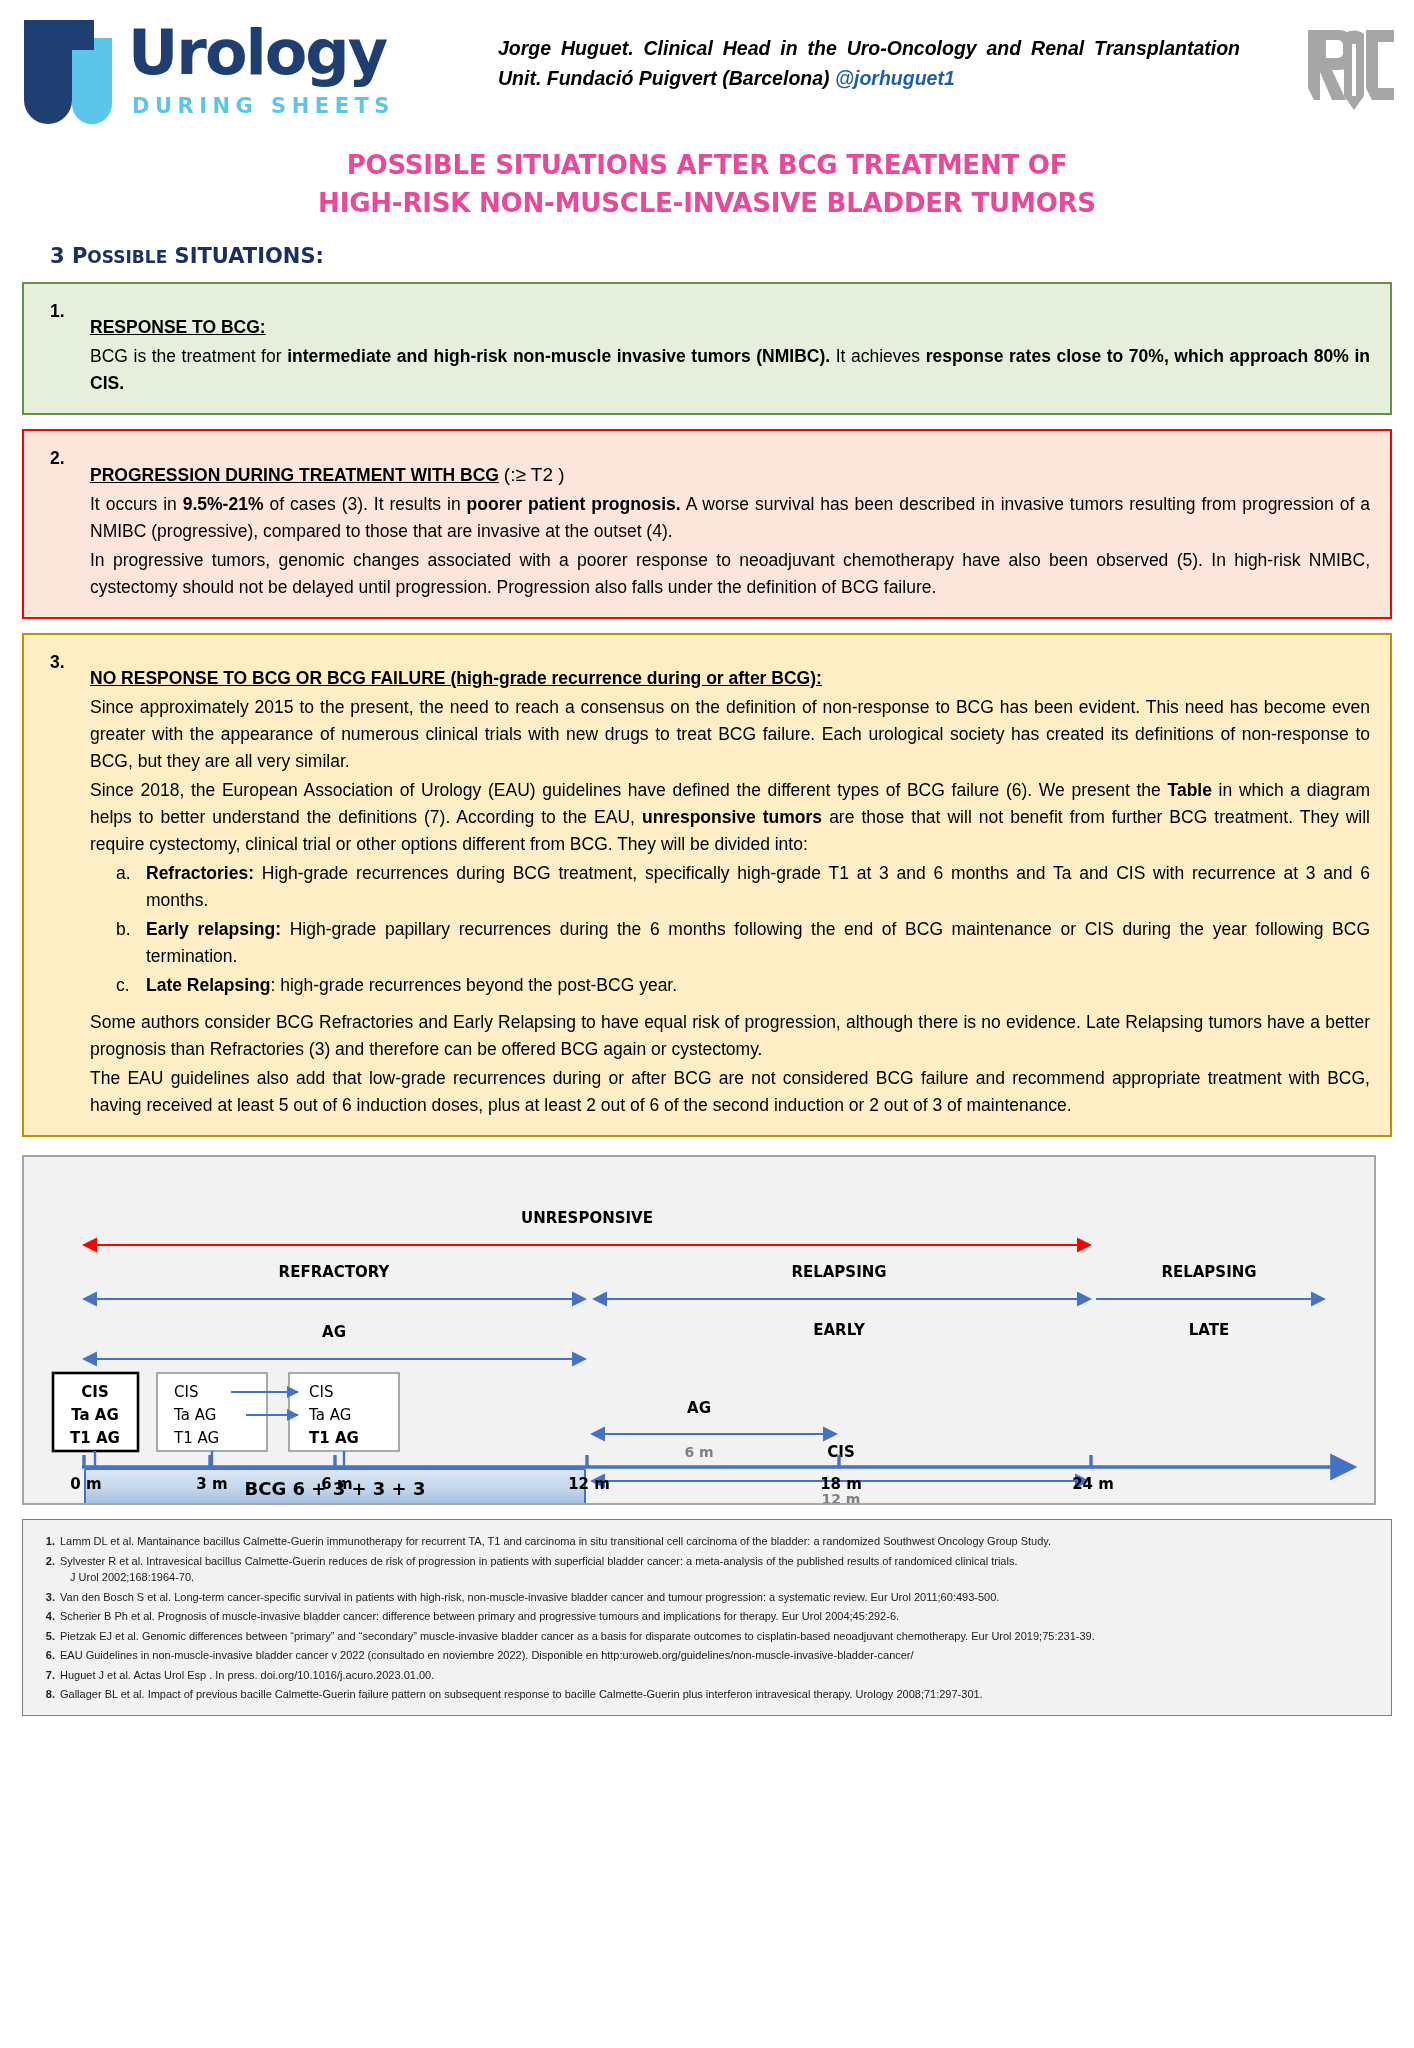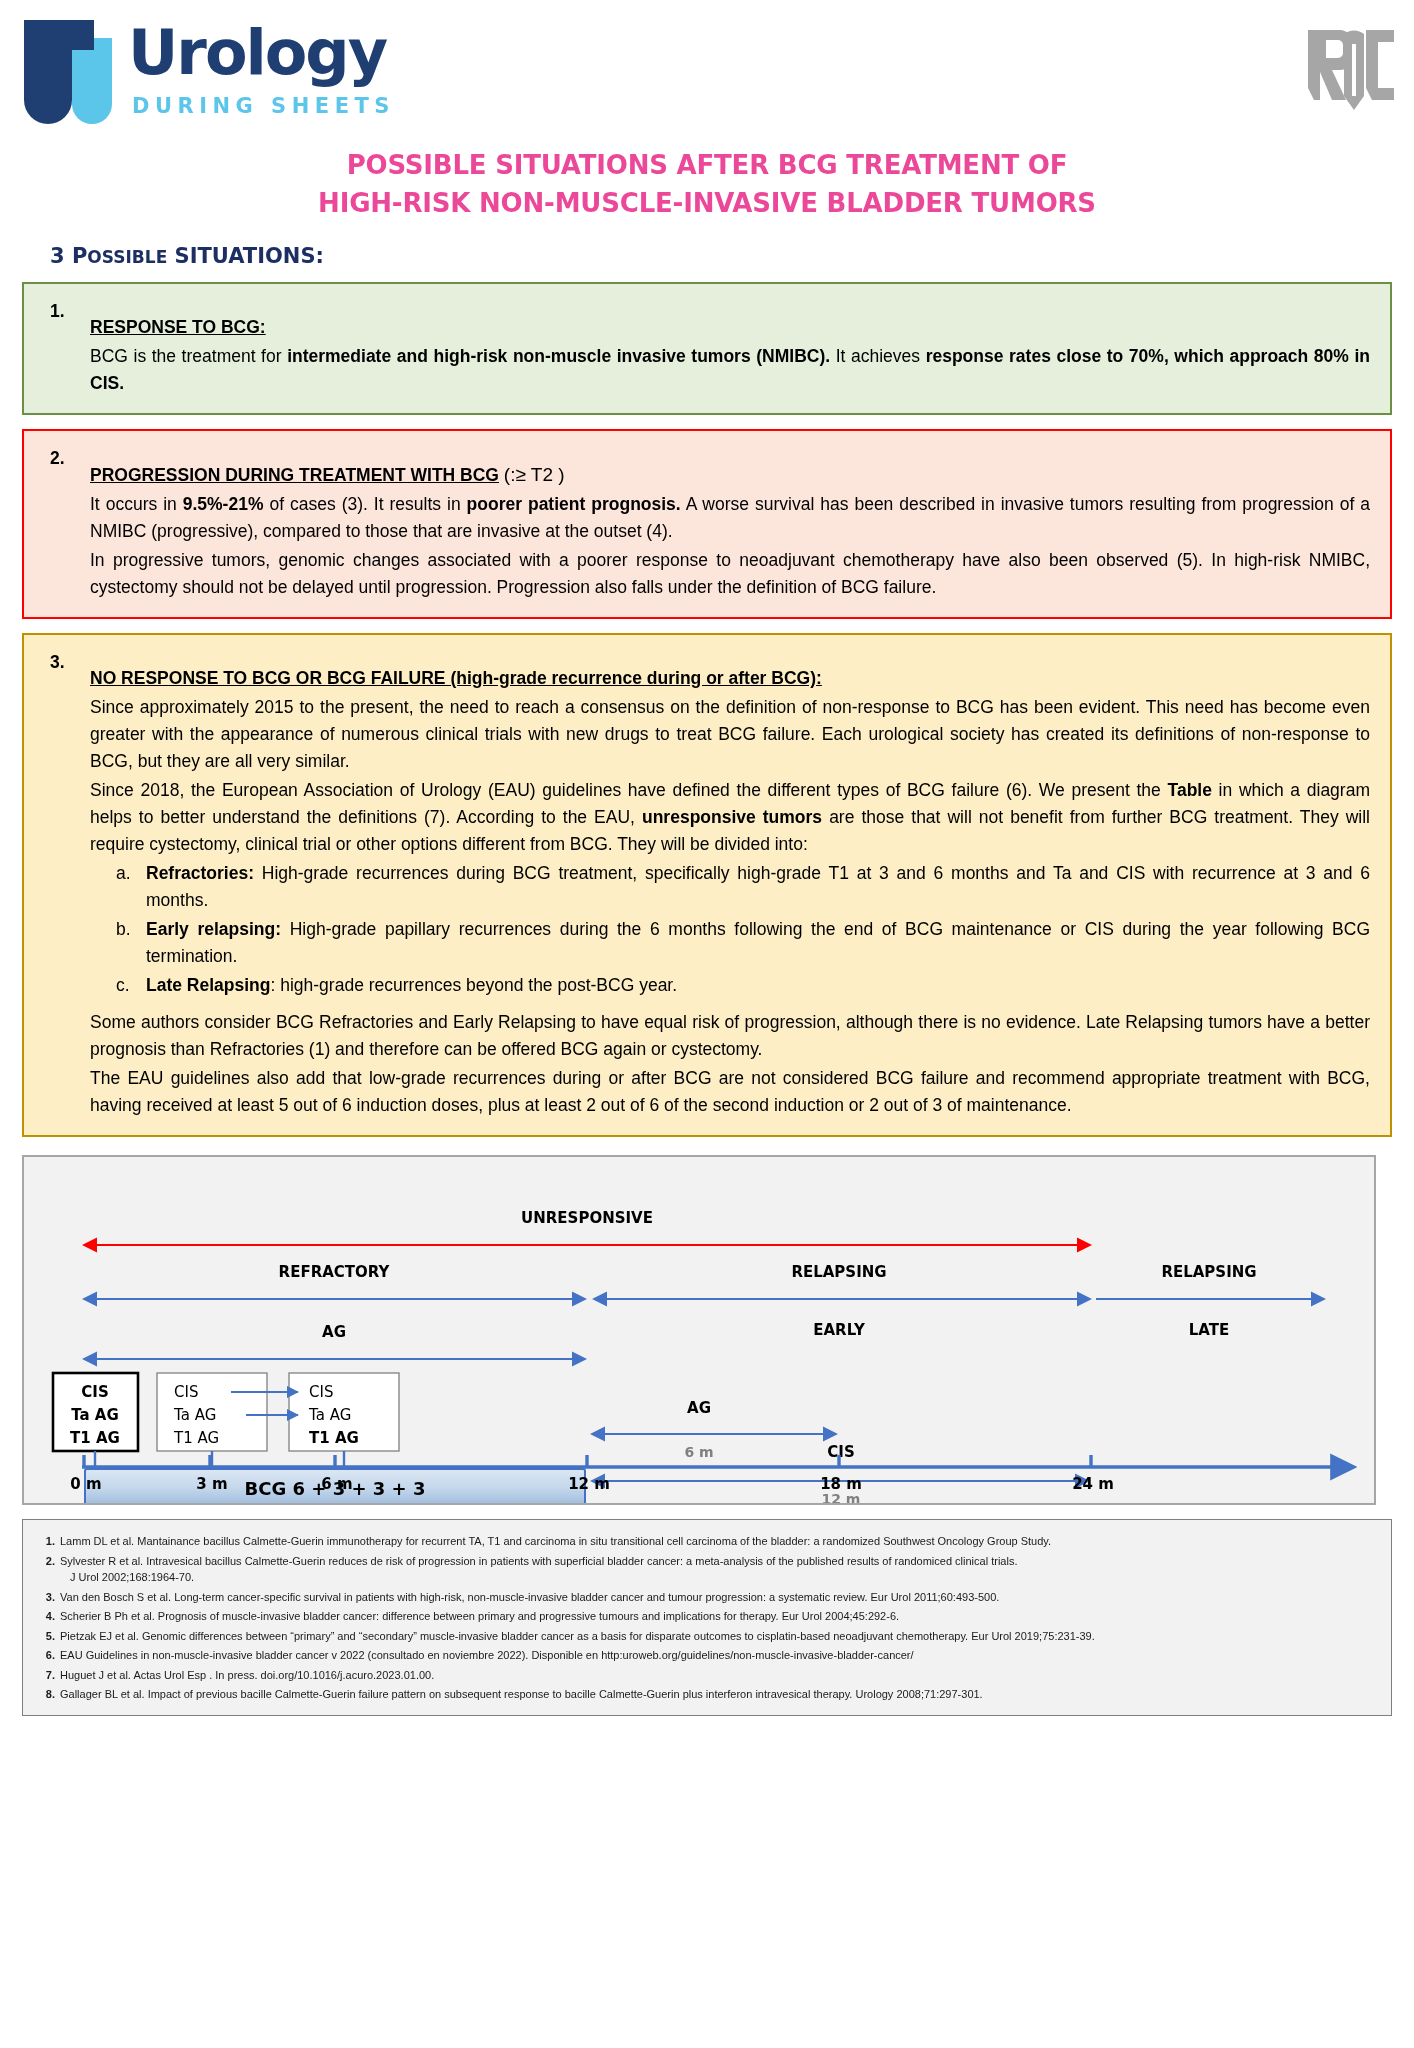--- a/index.html
+++ b/index.html
@@ -226,20 +226,24 @@
   <div class="logo-block">
     <div class="logo-mark">
       <div class="logo-u-dark"></div>
       <div class="logo-u-light"></div>
       <div class="logo-u-notch"></div>
     </div>
     <div class="logo-word">Urology</div>
     <div class="logo-sub">DURING SHEETS</div>
   </div>
 
+  <div class="author-line">
+    <span>Jorge Huguet. Clinical Head in the Uro-Oncology and Renal Transplantation Unit. Fundació Puigvert (Barcelona)</span>
+    <span class="handle">@jorhuguet1</span>
+  </div>
 
   <svg class="roc-logo" viewBox="0 0 96 112">
     <g fill="#a6a6a6">
       <path d="M8 18 h26 a12 12 0 0 1 12 12 v16 a12 12 0 0 1 -12 12 h-8 l14 30 h-14 l-12 -28 v28 h-6 l-6 -12 V18 z
                M20 28 v18 h12 a5 5 0 0 0 5 -5 v-8 a5 5 0 0 0 -5 -5 z"></path>
       <path d="M38 22 a16 16 0 0 1 20 0 v62 l-10 14 l-10 -14 z M46 32 v52 h4 V32 z"></path>
       <path d="M60 18 h28 v12 H72 v46 h16 v12 H66 l-6 -12 V30 z"></path>
     </g>
   </svg>
 </div>
@@ -293,21 +297,21 @@
         <li>
           <span class="sub-letter">b.</span>
           <span class="sub-text"><b>Early relapsing:</b> High-grade papillary recurrences during the 6 months following the end of BCG maintenance or CIS during the year following BCG termination.</span>
         </li>
         <li>
           <span class="sub-letter">c.</span>
           <span class="sub-text"><b>Late Relapsing</b>: high-grade recurrences beyond the post-BCG year.</span>
         </li>
       </ul>
 
-      <div class="para" style="margin-top:10px">Some authors consider BCG Refractories and Early Relapsing to have equal risk of progression, although there is no evidence. Late Relapsing tumors have a better prognosis than Refractories (1) and therefore can be offered BCG again or cystectomy.</div>
+      <div class="para" style="margin-top:10px">Some authors consider BCG Refractories and Early Relapsing to have equal risk of progression, although there is no evidence. Late Relapsing tumors have a better prognosis than Refractories (3) and therefore can be offered BCG again or cystectomy.</div>
       <div class="para">The EAU guidelines also add that low-grade recurrences during or after BCG are not considered BCG failure and recommend appropriate treatment with BCG, having received at least 5 out of 6 induction doses, plus at least 2 out of 6 of the second induction or 2 out of 3 of maintenance.</div>
     </div>
   </div>
 </div>
 
 <div class="diagram">
   <svg width="1366" height="346" viewBox="0 0 1366 346">
     <defs>
       <marker id="redArrowEnd" markerWidth="7" markerHeight="7" refX="6" refY="3.5" orient="auto">
         <polygon points="0,0 7,3.5 0,7" fill="#ff0000"></polygon>

